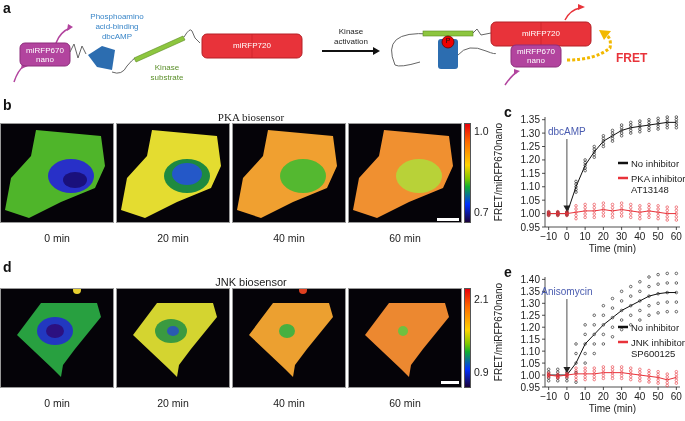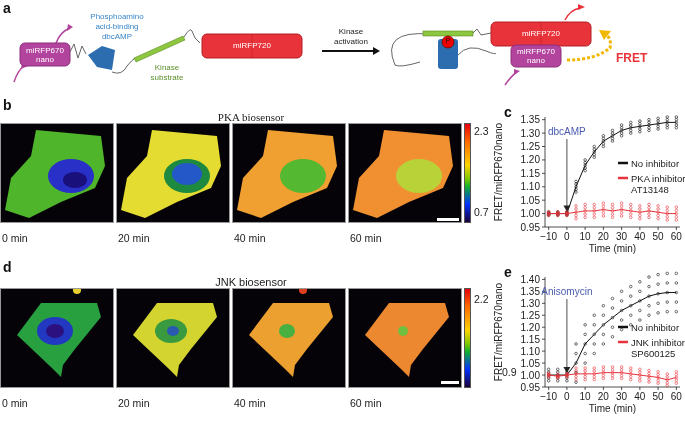--- a/index.html
+++ b/index.html
@@ -1,20 +1,20 @@
 <!DOCTYPE html>
 <html><head>
 <meta charset="utf-8">
 <style>
   html,body{margin:0;padding:0;background:#fff;}
   body{width:685px;height:421px;position:relative;overflow:hidden;font-family:"Liberation Sans",sans-serif;color:#222;}
   .abs{position:absolute;}
   .plabel{font-weight:bold;font-size:14px;color:#111;}
   .ttl{font-size:11px;color:#222;}
-  .tlab{font-size:10.5px;color:#222;width:110px;}
+  .tlab{font-size:10.5px;color:#222;text-align:center;width:110px;}
   .micro{background:#050308;border:1px solid #999;box-sizing:border-box;overflow:hidden;}
   .cb{width:7px;background:linear-gradient(to bottom,#e8000a 0%,#ff6a00 18%,#ffd400 42%,#7ec800 56%,#10b030 64%,#0030ff 82%,#1a0038 100%);border:1px solid #555;box-sizing:border-box;}
   .cbl{font-size:10.5px;color:#222;}
   .chart svg text{font-family:"Liberation Sans",sans-serif;}
 </style>
 </head>
 <body>
 
 <div class="abs plabel" style="left:3px;top:0px;">a</div>
 <svg class="abs" style="left:0;top:0" width="685" height="95">
@@ -90,21 +90,21 @@
     </svg>
 </div>
 <div class="abs micro" style="left:348px;top:123px;width:114px;height:100px;">
   <svg width="114" height="100">
       <path d="M35,6 L100,12 L104,42 L94,64 L60,78 L28,94 L4,86 L10,54 L30,32 Z" fill="#f09030"></path>
       <ellipse cx="70" cy="52" rx="23" ry="17" fill="#b8d238"></ellipse>
       <rect x="88" y="94" width="22" height="3" fill="#fff"></rect>
     </svg>
 </div>
 <div class="abs cb" style="left:464px;top:123px;height:100px;"></div>
-<div class="abs cbl" style="left:474px;top:125px;">2.3</div>
+<div class="abs cbl" style="left:474px;top:125px;">1.0</div>
 <div class="abs cbl" style="left:474px;top:206px;">0.7</div>
 <div class="abs tlab" style="left:2px;top:232px;">0 min</div>
 <div class="abs tlab" style="left:118px;top:232px;">20 min</div>
 <div class="abs tlab" style="left:234px;top:232px;">40 min</div>
 <div class="abs tlab" style="left:350px;top:232px;">60 min</div>
 
 <div class="abs plabel" style="left:3px;top:259px;">d</div>
 <div class="abs ttl" style="left:191px;top:276px;width:120px;text-align:center;">JNK biosensor</div>
 <div class="abs micro" style="left:0;top:288px;width:114px;height:100px;">
   <svg width="114" height="100">
@@ -129,22 +129,22 @@
     </svg>
 </div>
 <div class="abs micro" style="left:348px;top:288px;width:114px;height:100px;">
   <svg width="114" height="100">
       <path d="M40,14 L96,14 L100,28 L74,60 L62,76 L60,88 L52,80 L16,46 Z" fill="#ec8830"></path>
       <ellipse cx="54" cy="42" rx="5" ry="5" fill="#70c040"></ellipse>
       <rect x="92" y="92" width="18" height="3" fill="#fff"></rect>
     </svg>
 </div>
 <div class="abs cb" style="left:464px;top:288px;height:100px;"></div>
-<div class="abs cbl" style="left:474px;top:293px;">2.2</div>
-<div class="abs cbl" style="left:474px;top:366px;margin-left:28px;">0.9</div>
+<div class="abs cbl" style="left:474px;top:293px;">2.1</div>
+<div class="abs cbl" style="left:474px;top:366px;">0.9</div>
 <div class="abs tlab" style="left:2px;top:397px;">0 min</div>
 <div class="abs tlab" style="left:118px;top:397px;">20 min</div>
 <div class="abs tlab" style="left:234px;top:397px;">40 min</div>
 <div class="abs tlab" style="left:350px;top:397px;">60 min</div>
 
 <div class="abs plabel" style="left:504px;top:104px;">c</div>
 <div class="abs chart" id="chart-c" style="left:490px;top:105px;"><svg width="195" height="150" xmlns="http://www.w3.org/2000/svg">
       <line x1="55" y1="12" x2="55" y2="122" stroke="#222" stroke-width="0.8"></line>
       <line x1="55" y1="122" x2="190" y2="122" stroke="#222" stroke-width="0.8"></line>
       <line x1="52" y1="122" x2="55" y2="122" stroke="#222" stroke-width="0.8"></line>

